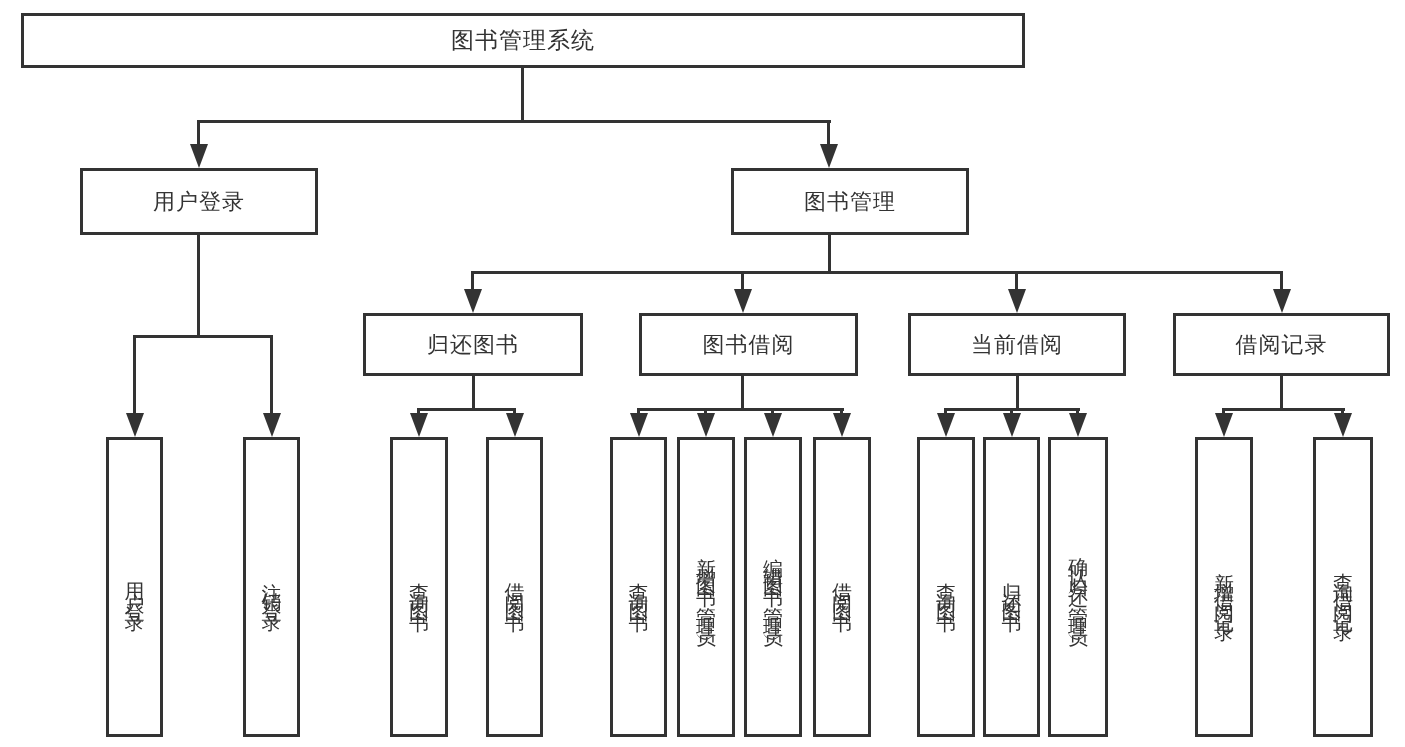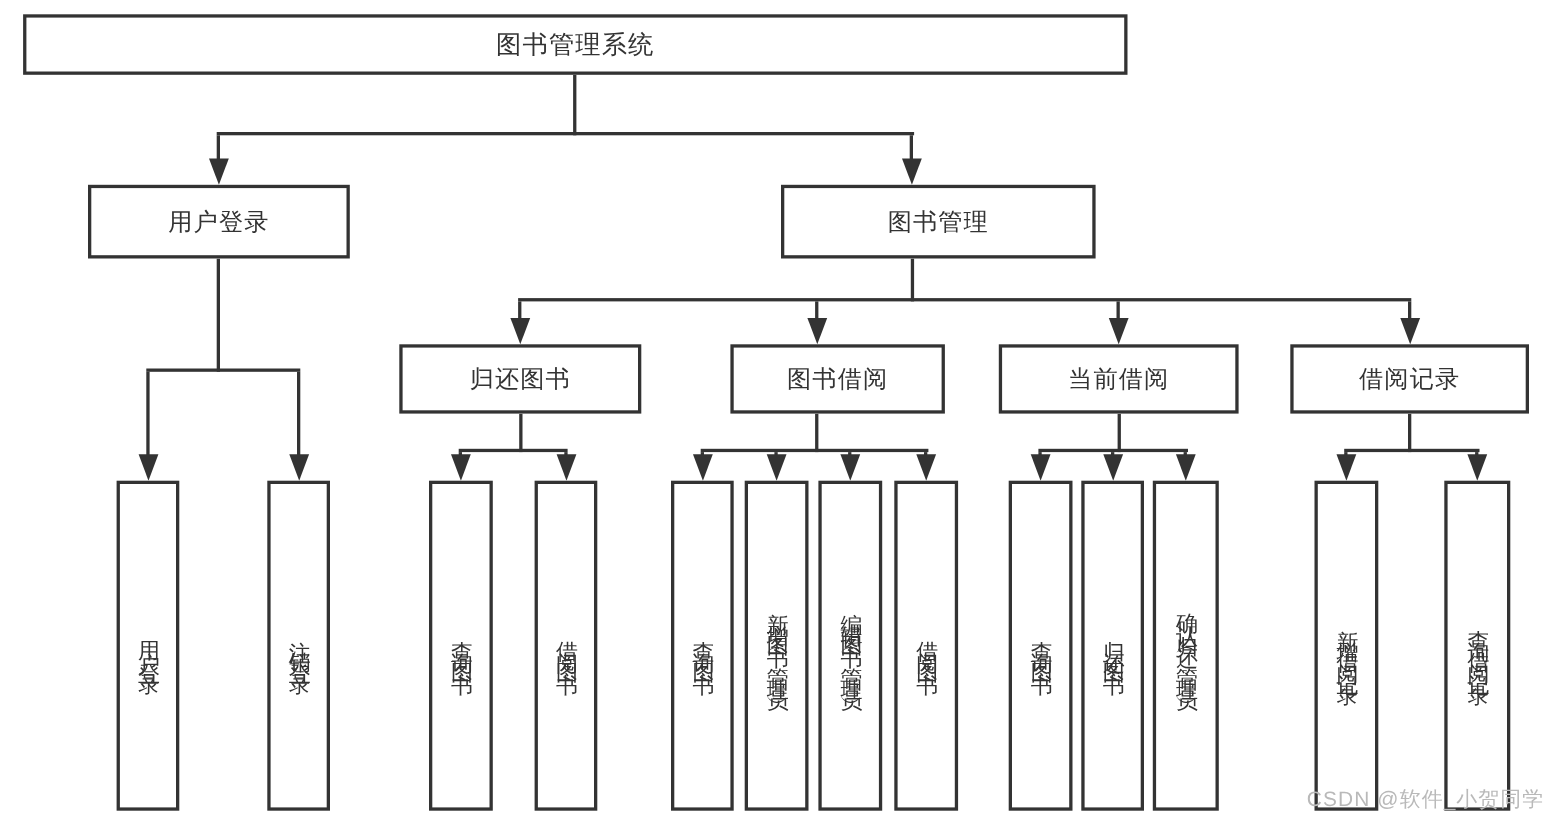--- a/index.html
+++ b/index.html
@@ -58,36 +58,36 @@
 <div class="canvas">
 
   <div class="box hbox root" style="left:21px;top:13px;width:1004px;height:55px">图书管理系统</div>
 
   <div class="vline" style="left:521px;top:68px;height:55px"></div>
   <div class="hline" style="left:197px;top:120px;width:634px"></div>
   <div class="drop" style="left:190px;top:123px;height:45px"></div>
   <div class="drop" style="left:820px;top:123px;height:45px"></div>
 
   <div class="box hbox" style="left:80px;top:168px;width:238px;height:67px">用户登录</div>
-  <div class="box hbox" style="left:710px;top:168px;width:286px;height:67px">图书管理</div>
+  <div class="box hbox" style="left:731px;top:168px;width:238px;height:67px">图书管理</div>
 
   <div class="vline" style="left:197px;top:235px;height:103px"></div>
   <div class="hline" style="left:133px;top:335px;width:140px"></div>
   <div class="drop" style="left:126px;top:338px;height:99px"></div>
   <div class="drop" style="left:263px;top:338px;height:99px"></div>
 
   <div class="vline" style="left:828px;top:235px;height:39px"></div>
   <div class="hline" style="left:471px;top:271px;width:812px"></div>
   <div class="drop" style="left:464px;top:274px;height:39px"></div>
   <div class="drop" style="left:734px;top:274px;height:39px"></div>
   <div class="drop" style="left:1008px;top:274px;height:39px"></div>
   <div class="drop" style="left:1273px;top:274px;height:39px"></div>
 
   <div class="box hbox" style="left:363px;top:313px;width:220px;height:63px">归还图书</div>
-  <div class="box hbox" style="left:664px;top:313px;width:195px;height:63px">图书借阅</div>
+  <div class="box hbox" style="left:639px;top:313px;width:219px;height:63px">图书借阅</div>
   <div class="box hbox" style="left:1173px;top:313px;width:217px;height:63px">借阅记录</div>
   <div class="box hbox" style="left:908px;top:313px;width:218px;height:63px">当前借阅</div>
 
   <div class="vline" style="left:472px;top:376px;height:35px"></div>
   <div class="hline" style="left:417px;top:408px;width:99px"></div>
   <div class="drop" style="left:410px;top:411px;height:26px"></div>
   <div class="drop" style="left:506px;top:411px;height:26px"></div>
 
   <div class="vline" style="left:741px;top:376px;height:35px"></div>
   <div class="hline" style="left:637px;top:408px;width:207px"></div>
@@ -144,15 +144,14 @@
     <span class="vtext">确认归还（管理员）</span>
   </div>
 
   <div class="box leaf" style="left:1195px;width:58px">
     <span class="vtext">新增借阅记录</span>
   </div>
   <div class="box leaf" style="left:1313px;width:60px">
     <span class="vtext">查询借阅记录</span>
   </div>
 
-  <div class="watermark">CSDN @软件_小贺同学</div>
 
 </div>
 
 </body></html>

